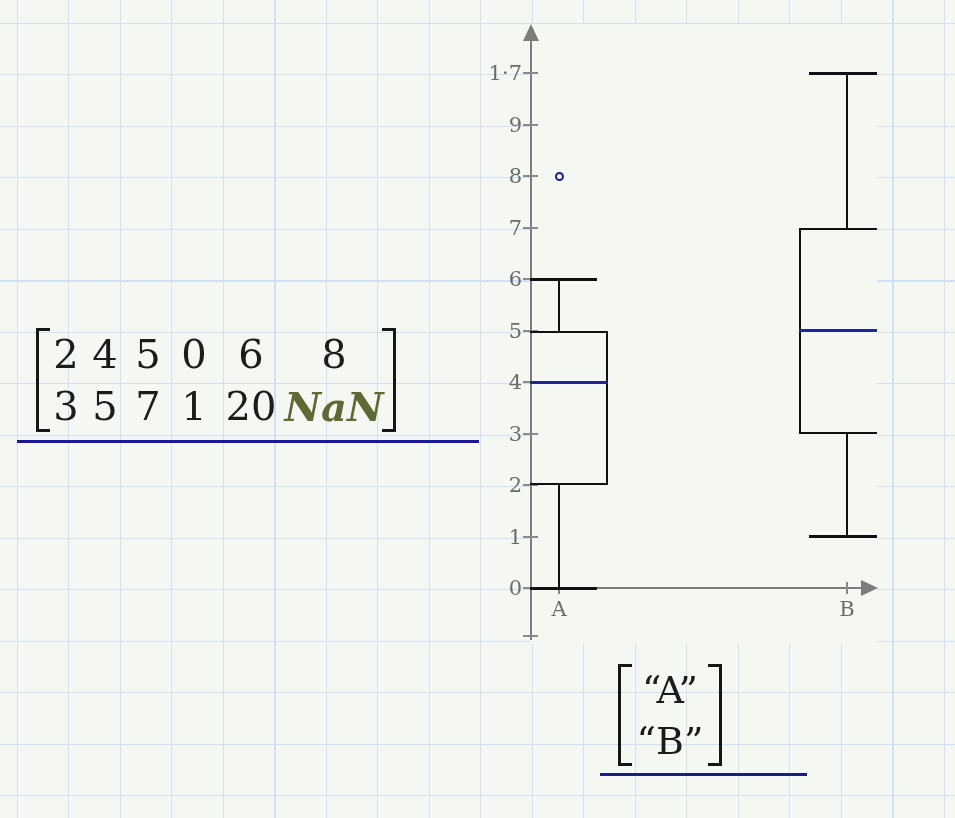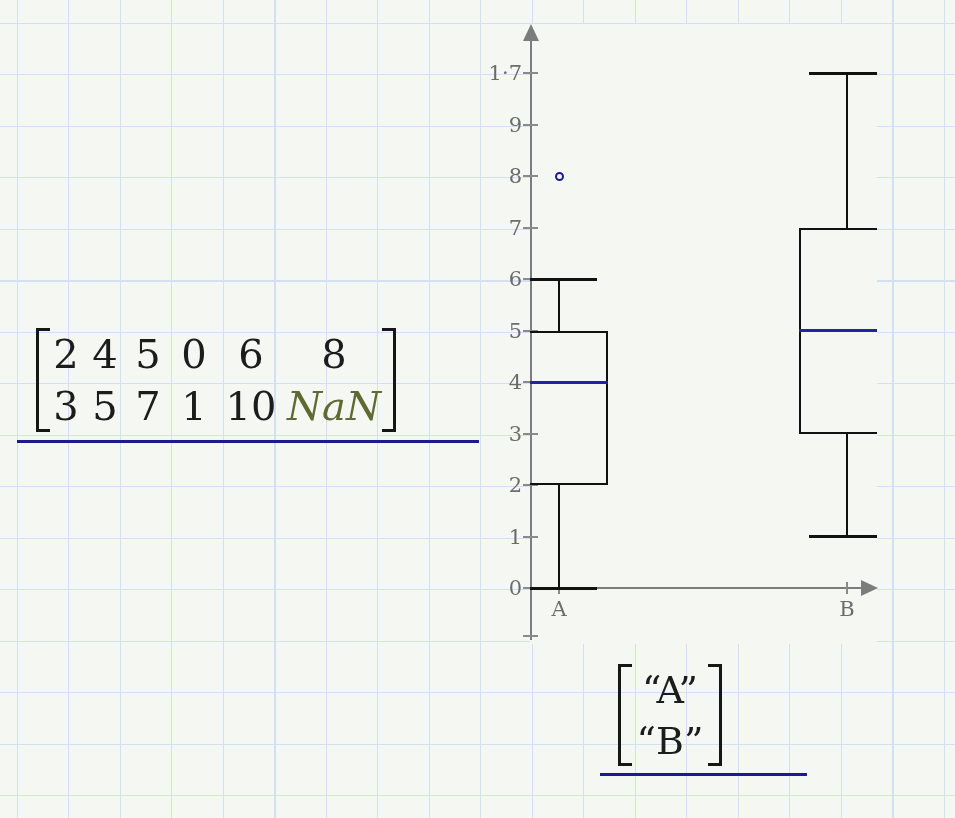--- a/index.html
+++ b/index.html
@@ -18,21 +18,21 @@
   
   .matrix{position:absolute;color:#1c1c1c;}
   .bk{position:absolute;top:0;bottom:0;width:11px;border:3.5px solid #161616;}
   .bk.l{left:0;border-right:none;}
   .bk.r{right:0;border-left:none;}
   .mrows{position:absolute;left:12px;right:12px;top:0;bottom:0;}
   .mrow{display:flex;align-items:center;}
   .mcell{display:inline-block;text-align:center;}
   #matrix1 .mrow{height:52px;font-size:40px;}
   #matrix2 .mrow{height:51px;font-size:38px;justify-content:center;}
-  .nan{color:#5e6a31;font-style:italic;font-weight:normal;}
+  .nan{color:#5e6a31;font-style:italic;font-weight:bold;}
   .underline{position:absolute;height:3px;background:#1b1b8f;}
   
   #plot-bg{left:530px;top:24px;width:347px;height:620px;background:#f4f7f2;z-index:1;}
   #axis-layer{left:0;top:0;width:955px;height:818px;z-index:2;pointer-events:none;}
   #clip-layer{left:530px;top:24px;width:347px;height:620px;overflow:hidden;z-index:3;}
   .axis-line{position:absolute;background:#7c7c7c;}
   .tickmark{position:absolute;background:#8a8a8a;}
   .ylab{position:absolute;width:90px;height:24px;line-height:24px;text-align:right;
         font-size:21px;color:#6c6c6c;}
   .xlab{position:absolute;width:44px;height:24px;line-height:24px;text-align:center;
@@ -65,21 +65,21 @@
           <span class="mcell" style="width: 44px;">5</span>
           <span class="mcell" style="width: 48px;">0</span>
           <span class="mcell" style="width: 66px;">6</span>
           <span class="mcell" style="width: 100px;">8</span>
         </div>
         <div class="mrow">
           <span class="mcell" style="width: 36px;">3</span>
           <span class="mcell" style="width: 42px;">5</span>
           <span class="mcell" style="width: 44px;">7</span>
           <span class="mcell" style="width: 48px;">1</span>
-          <span class="mcell" style="width: 66px;">10</span>
+          <span class="mcell" style="width: 66px;">20</span>
           <span class="mcell nan" style="width: 100px;">NaN</span>
         </div>
       </div>
   </div>
   <div class="underline" style="left:17px;top:440px;width:462px;"></div>
 
   <div id="plot-bg" class="abs"></div>
 
   <div id="axis-layer" class="abs">
     <div class="axis-line" style="left:530px;top:40px;width:2px;height:600px;"></div>

